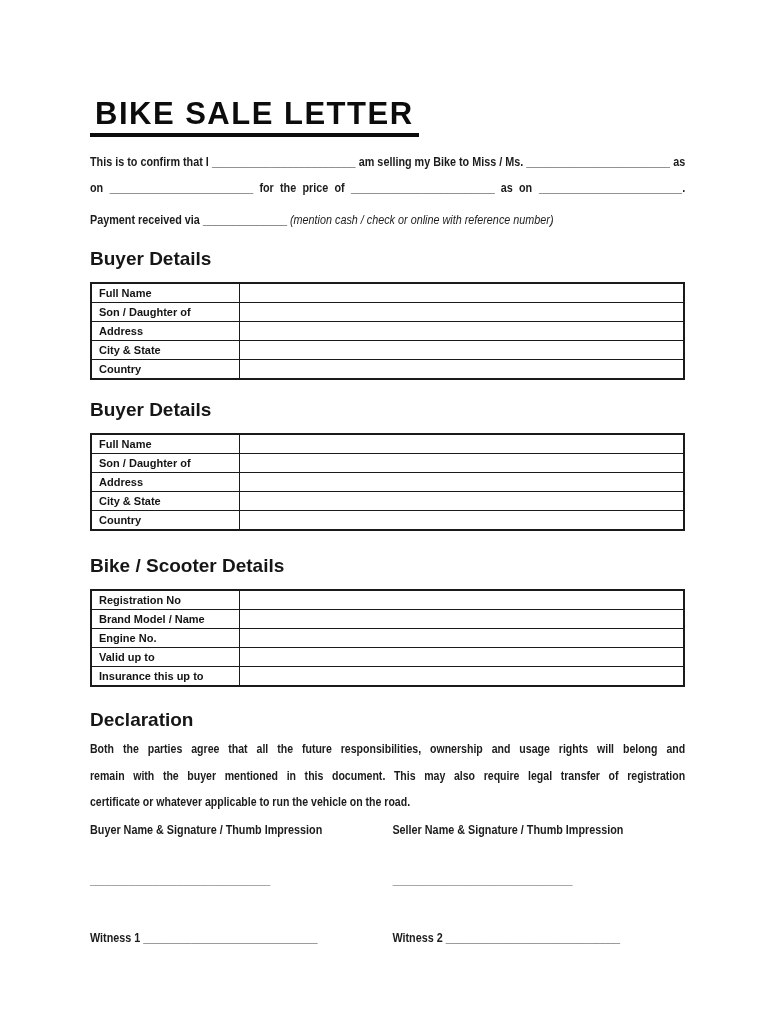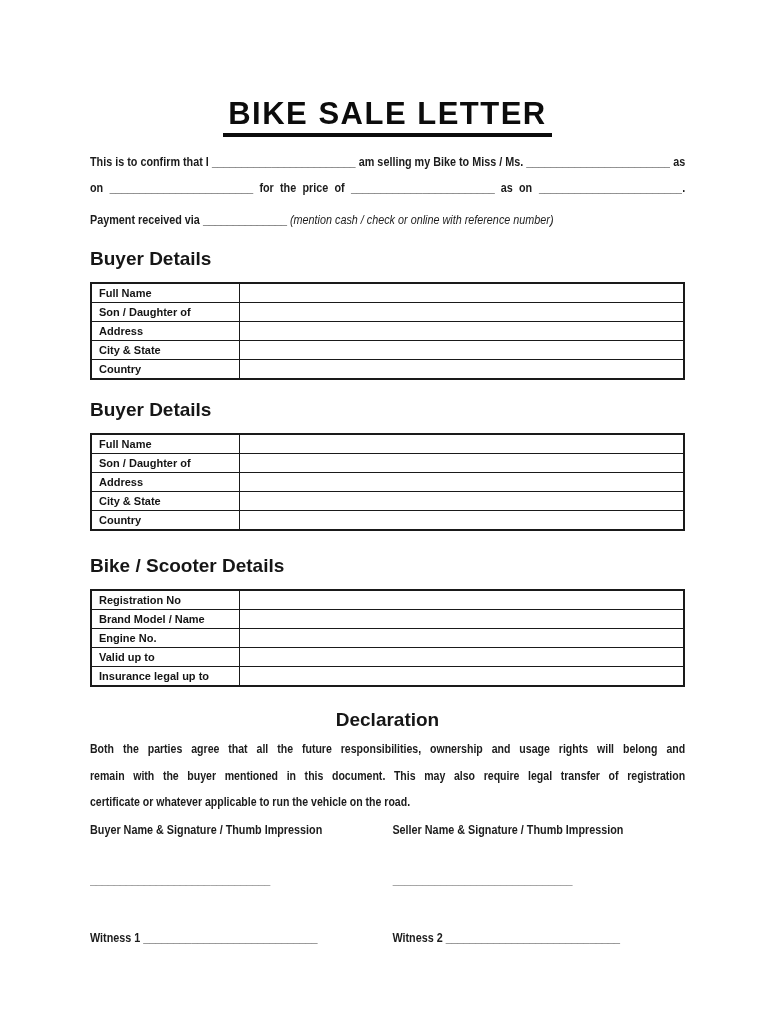--- a/index.html
+++ b/index.html
@@ -9,21 +9,21 @@
     font-family: "Liberation Sans", sans-serif;
     color: #1c1c1c;
     overflow: hidden;
   }
   .content {
     position: relative;
     margin-left: 90px;
     width: 595px;
   }
   
-  .title-wrap { padding-top: 97px; text-align: center; }
+  .title-wrap { padding-top: 97px; }
   .doc-title {
     display: inline-block;
     font-size: 31px;
     font-weight: bold;
     letter-spacing: 1.5px;
     line-height: 1.12;
     color: #0c0c0c;
     border-bottom: 4px solid #0c0c0c;
     padding: 0 5px 1px 5px;
   }
@@ -54,21 +54,21 @@
   
   .section-heading {
     font-size: 19px;
     font-weight: bold;
     line-height: 15px;
     color: #161616;
   }
   .mt-first { margin-top: 18px; }
   .mt-sec { margin-top: 22px; }
   .mt-sec2 { margin-top: 27px; }
-  .mt-decl { margin-top: 25px; text-align: center; }
+  .mt-decl { margin-top: 25px; }
   
   .detail-table {
     margin-top: 16px;
     width: 595px;
     border-collapse: collapse;
     border: 2px solid #1a1a1a;
   }
   .detail-table td {
     border: 1px solid #1a1a1a;
     height: 16px;
@@ -191,21 +191,21 @@
         </tr>
     <tr>
           <td class="label">Engine No.</td>
           <td class="value"></td>
         </tr>
     <tr>
           <td class="label">Valid up to</td>
           <td class="value"></td>
         </tr>
     <tr>
-          <td class="label">Insurance legal up to</td>
+          <td class="label">Insurance this up to</td>
           <td class="value"></td>
         </tr>
   </tbody>
     </table>
 
   <div class="section-heading mt-decl">Declaration</div>
   <div class="cond decl">
     <div class="decl-line just">Both the parties agree that all the future responsibilities, ownership and usage rights will belong and</div>
     <div class="decl-line just">remain with the buyer mentioned in this document. This may also require legal transfer of registration</div>
     <div class="decl-line">certificate or whatever applicable to run the vehicle on the road.</div>

